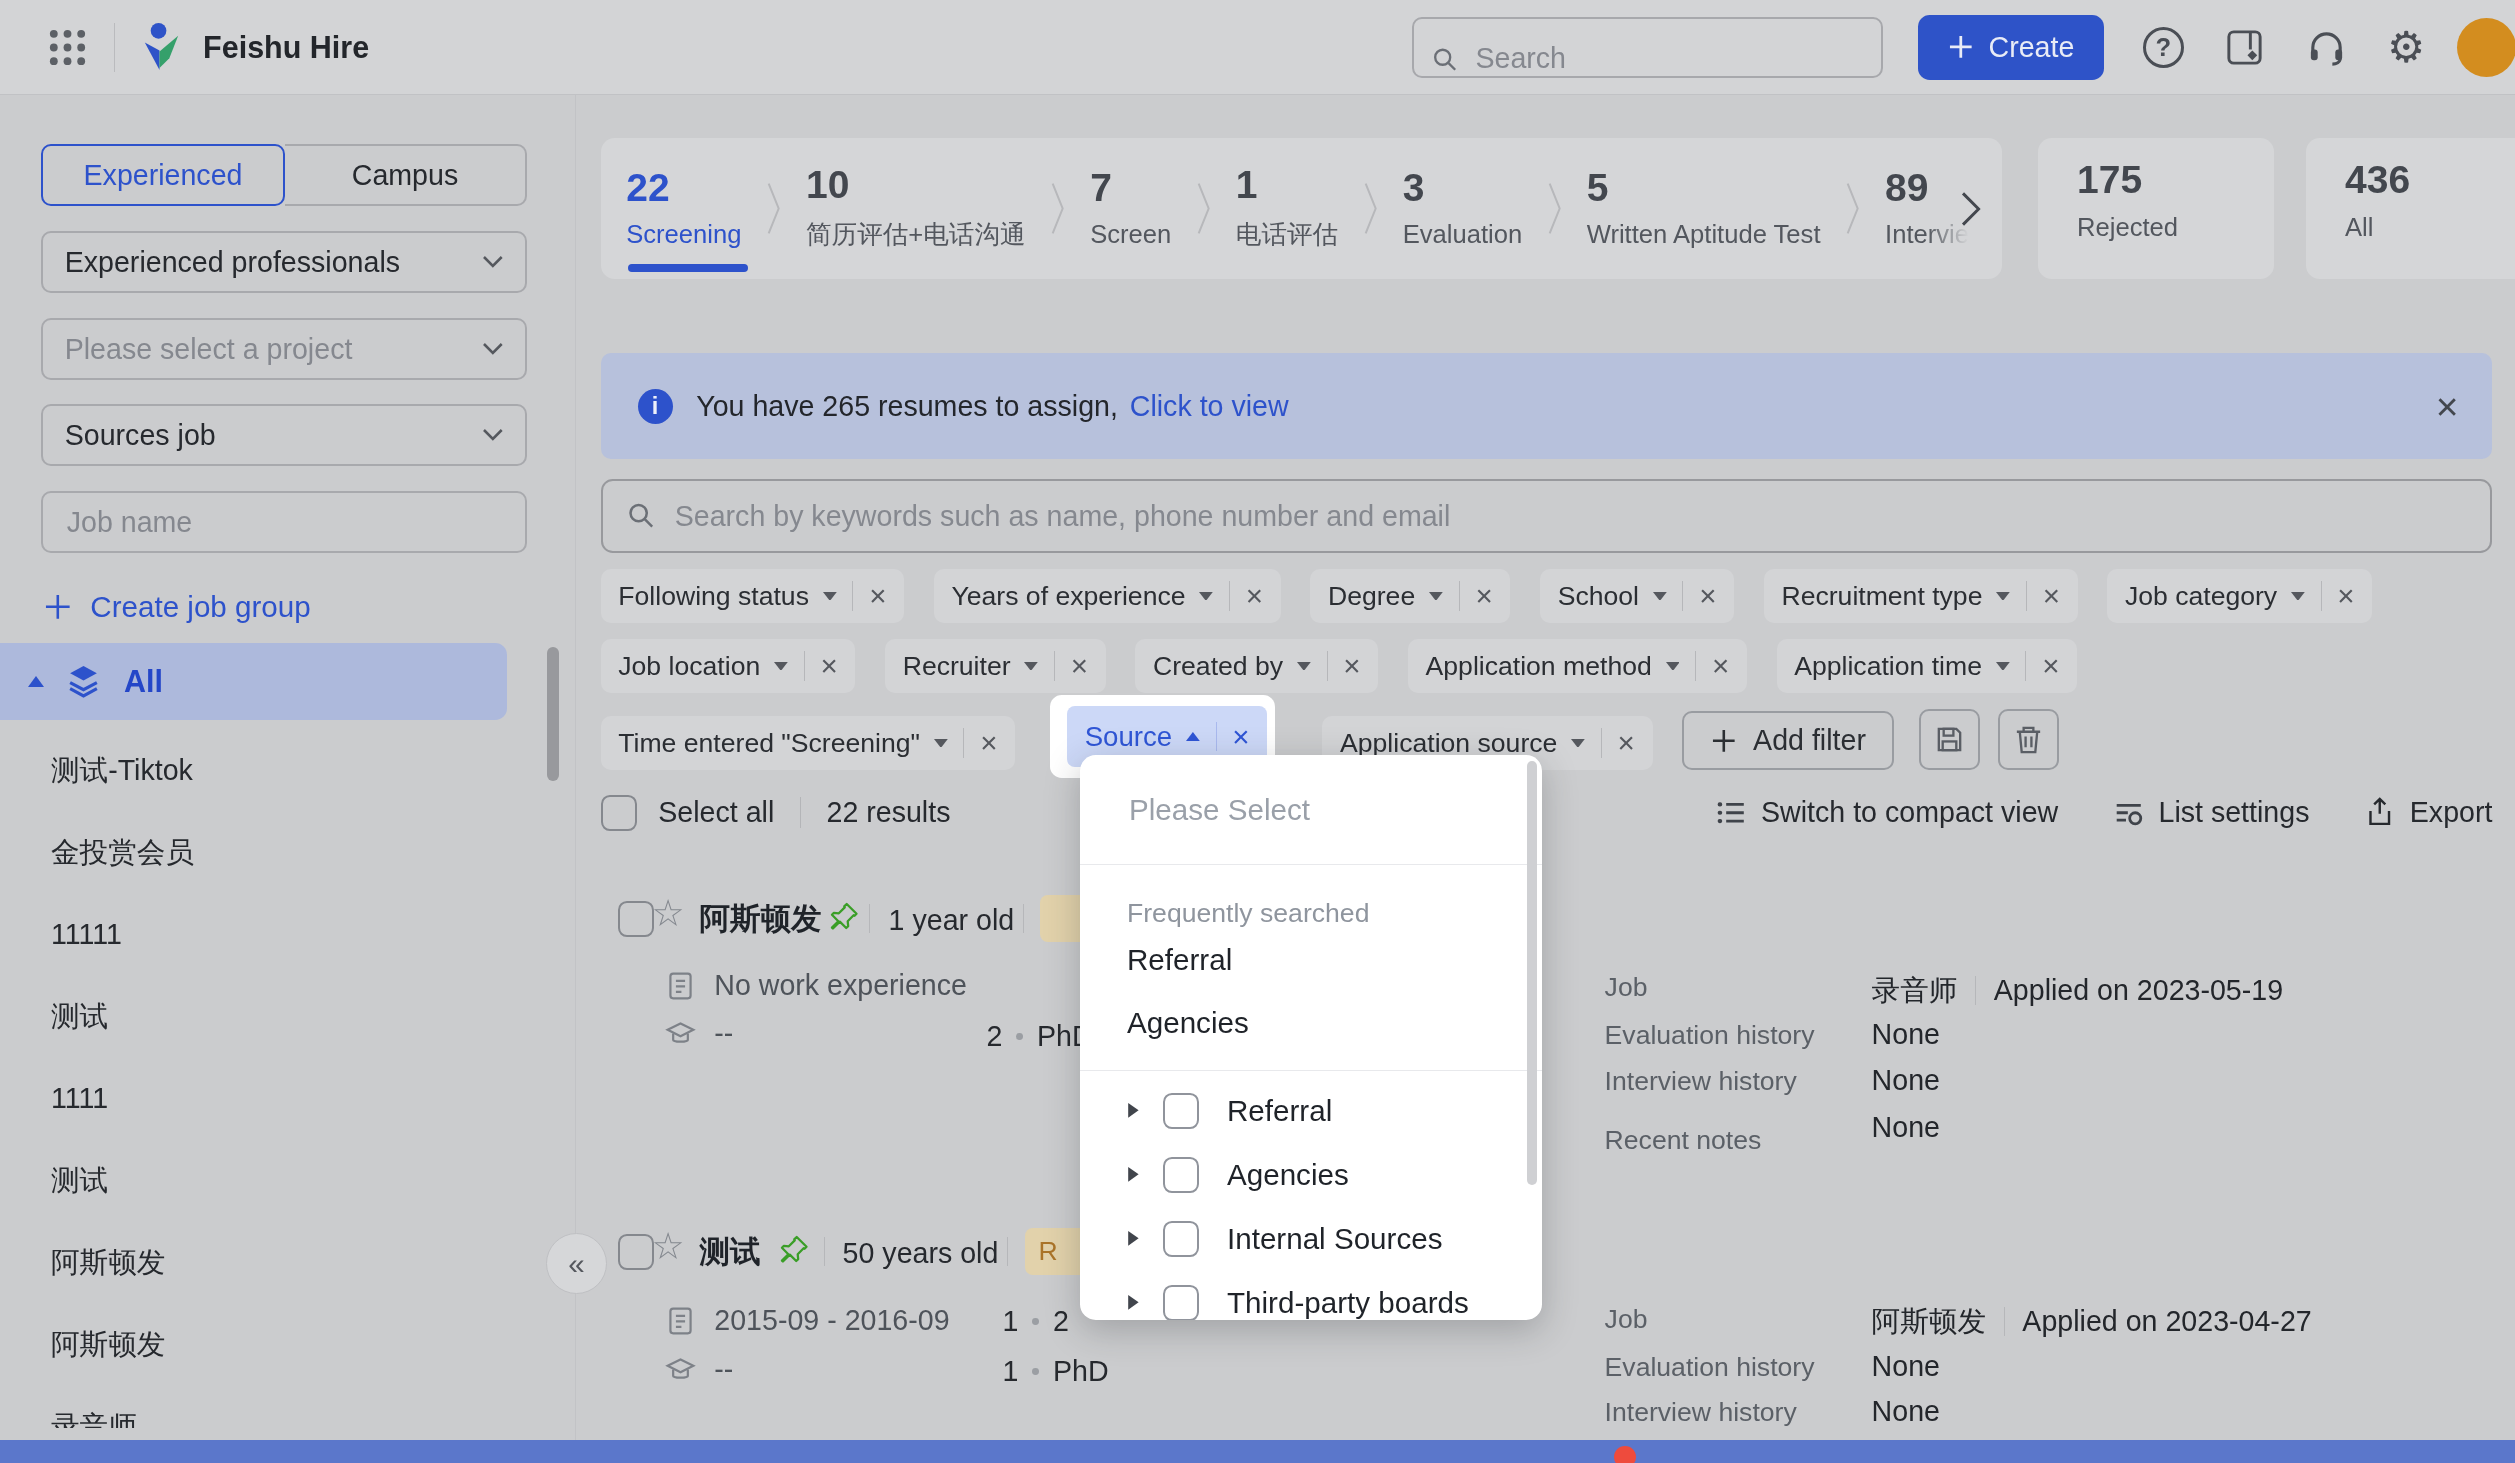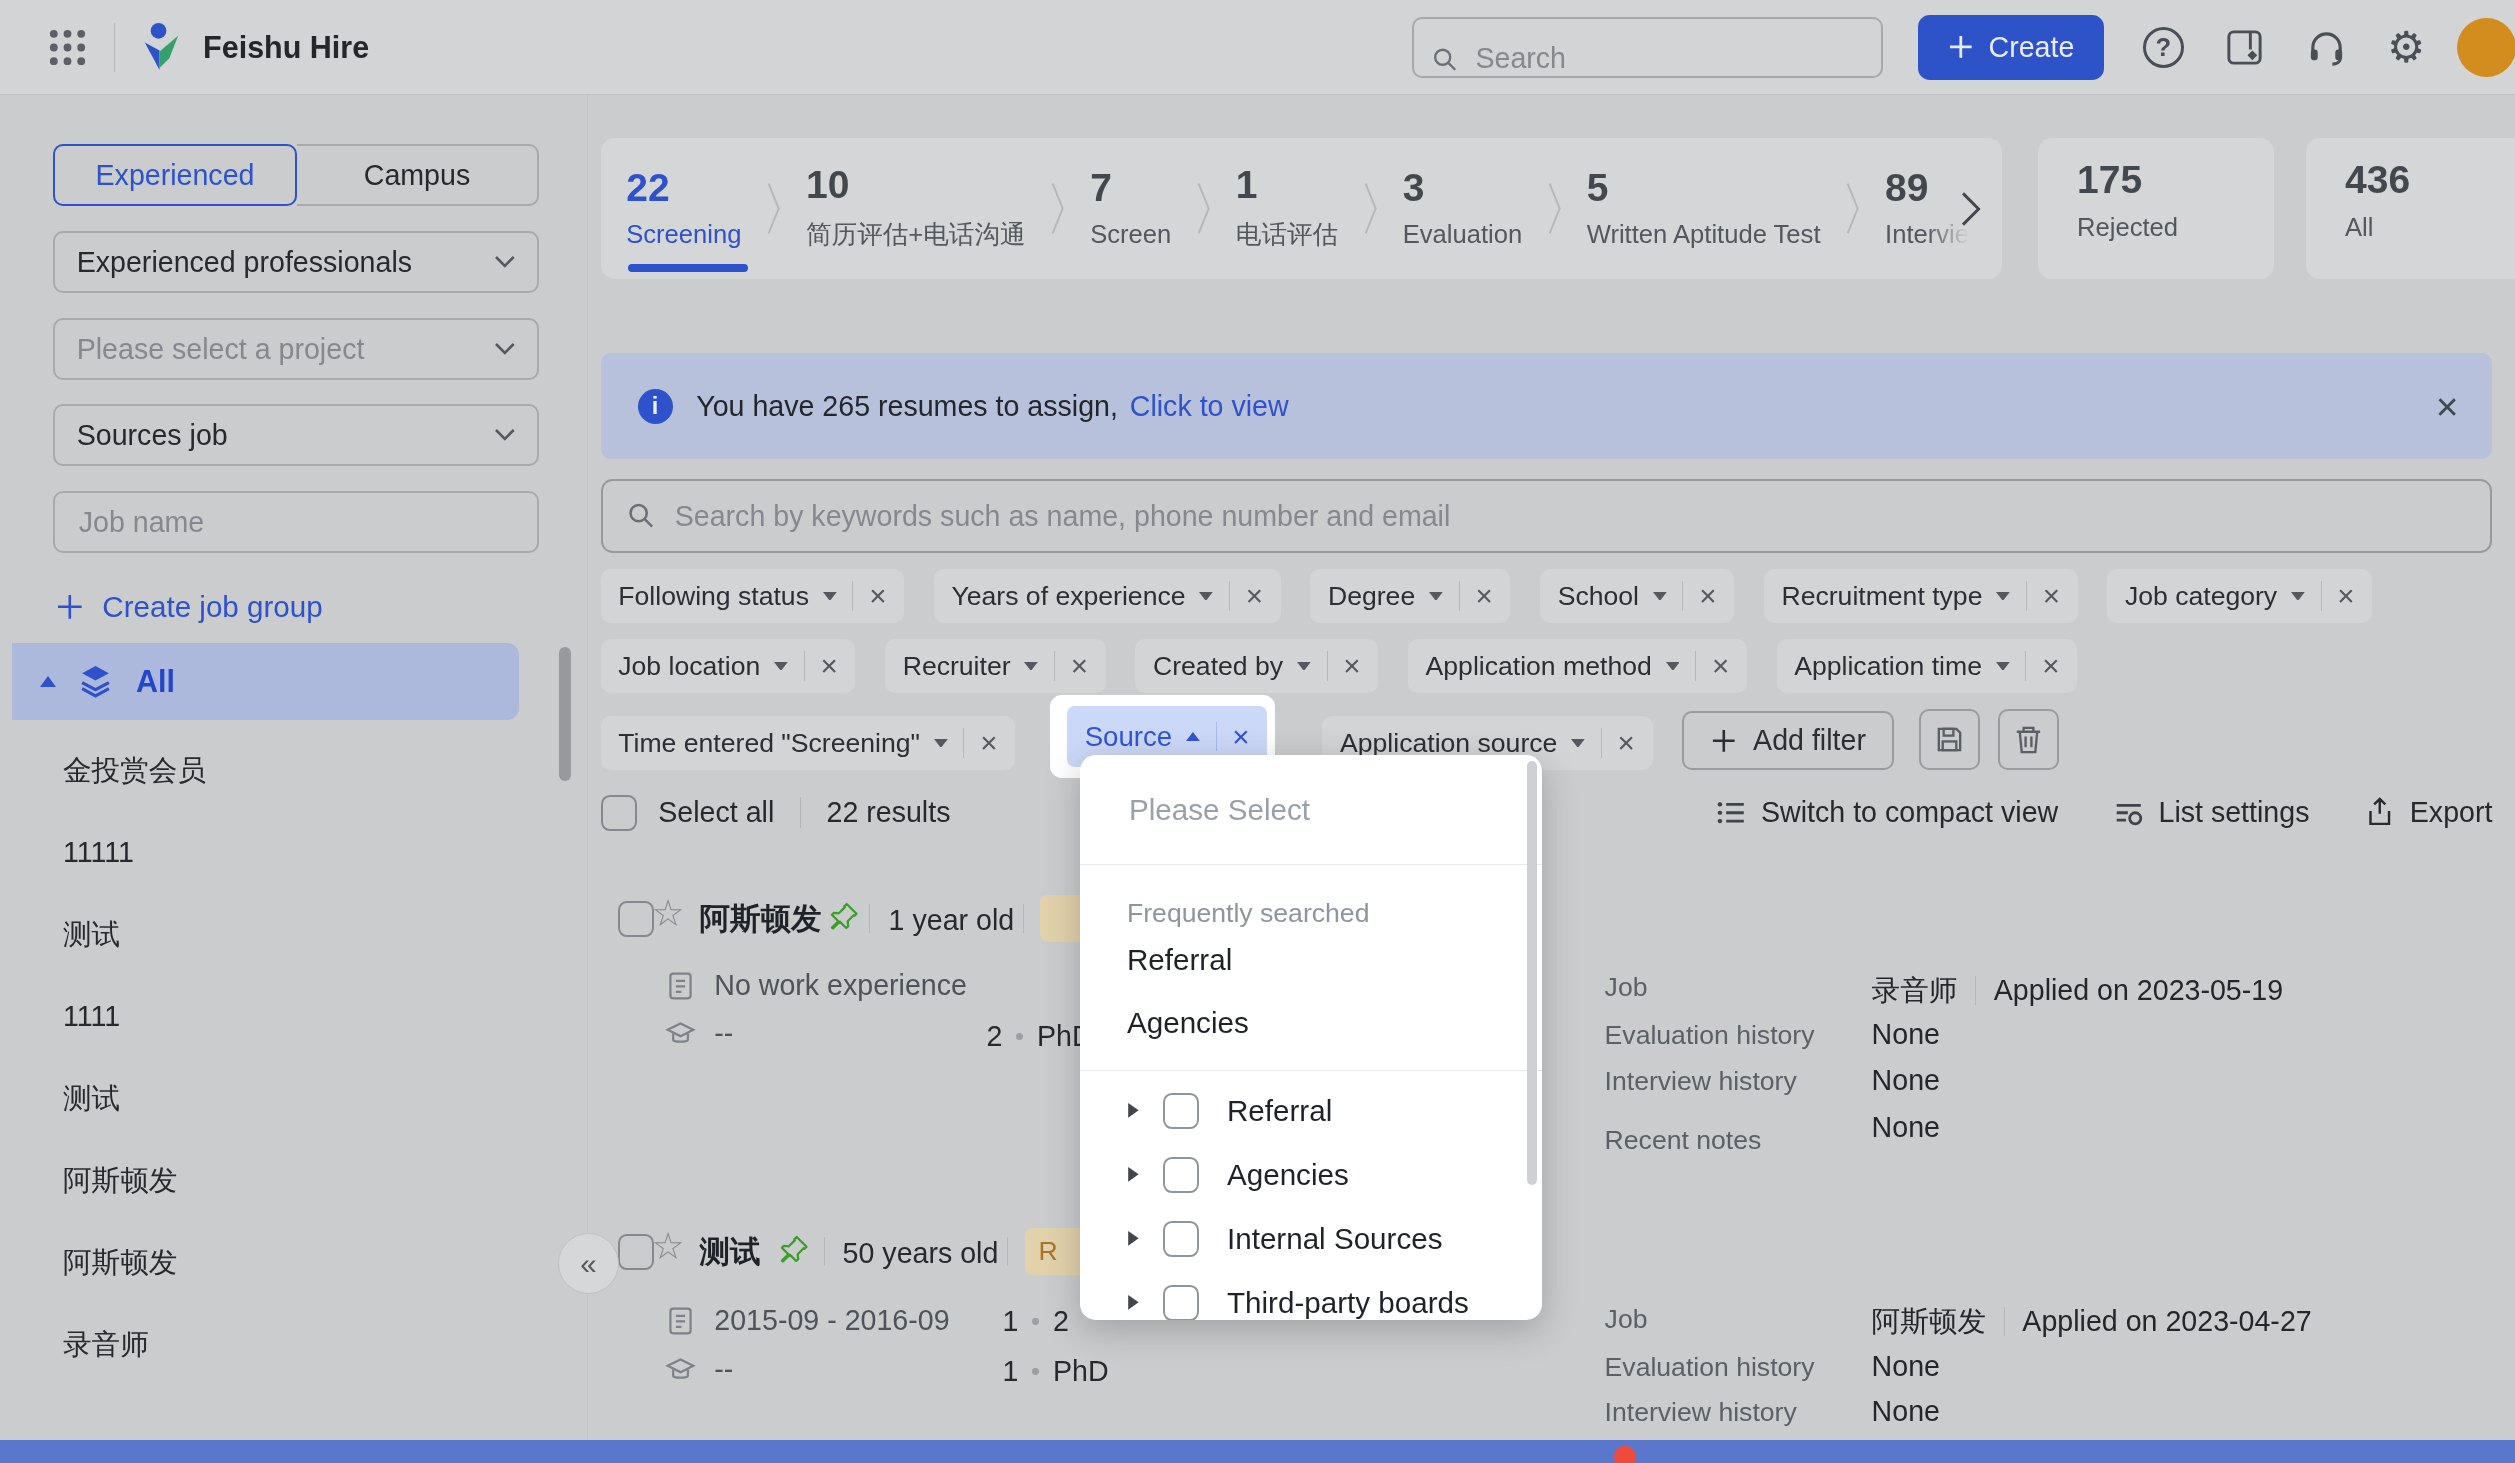--- a/index.html
+++ b/index.html
@@ -28,21 +28,21 @@
   .tb-search input{font-size:28.6px;}
   .tb-create{margin-left:35px;height:65px;padding:0 29.6px;background:#2e53c8;border-radius:11.8px;color:#e9ecf6;
     font-size:28.6px;display:flex;align-items:center;gap:13.8px;cursor:pointer;white-space:nowrap;}
   .tb-ic{margin-left:39px;cursor:pointer;}
   .help-circle{width:41px;height:41px;border:3px solid #4a4e55;border-radius:50%;color:#4a4e55;font-size:25.6px;
     font-weight:700;display:flex;align-items:center;justify-content:center;}
   .gear{font-size:43px;color:#4a4e55;line-height:1;font-family:"DejaVu Sans",sans-serif;}
   .tb-avatar{margin-left:31.5px;width:59px;height:59px;border-radius:50%;background:#d38d1f;flex:none;}
 
   
-  .sidebar{position:absolute;left:12px;top:95px;bottom:0;width:576px;border-right:1px solid #c2c3c6;background:#cbccce;}
+  .sidebar{position:absolute;left:0;top:95px;bottom:0;width:576px;border-right:1px solid #c2c3c6;background:#cbccce;}
   .sb-tabs{position:absolute;left:41px;top:49px;width:486px;height:62px;display:flex;}
   .sb-tab{flex:1;display:flex;align-items:center;justify-content:center;font-size:28.6px;cursor:pointer;}
   .sb-tab.on{color:#2d52cb;border:2px solid #2d52cb;border-radius:9.9px;z-index:1;}
   .sb-tab.off{color:#26292e;border:2px solid #a8a9ad;border-left:none;border-radius:0 9.9px 9.9px 0;}
   .sb-select{position:absolute;left:41px;width:486px;height:62px;border:2px solid #a8a9ad;border-radius:9.9px;
     display:flex;align-items:center;justify-content:space-between;font-size:28.6px;padding:0 21.7px;cursor:pointer;}
   .sb-select .ph{color:#85888f;}
   .sb-input{position:absolute;left:41px;width:486px;height:62px;border:2px solid #a8a9ad;border-radius:9.9px;
     display:flex;align-items:center;padding:0 21.7px;}
   .sb-input input{font-size:28.6px;}
@@ -249,20 +249,21 @@
       <span style="margin-left:21.7px;">
         <svg width="37" height="37" viewBox="0 0 36 36">
             <path d="M18 3l13 7-13 7-13-7z" fill="#2d52cb"></path>
           <path d="M5 19l13 7 13-7" stroke="#2d52cb" stroke-width="3" fill="none"></path>
           <path d="M5 25l13 7 13-7" stroke="#2d52cb" stroke-width="3" fill="none"></path>
           </svg>
       </span>
       <span class="lbl">All</span>
     </div>
     <div class="sb-jobs">
+      <div class="sb-job">测试-Tiktok</div>
       <div class="sb-job">金投赏会员</div>
       <div class="sb-job">11111</div>
       <div class="sb-job">测试</div>
       <div class="sb-job">1111</div>
       <div class="sb-job">测试</div>
       <div class="sb-job">阿斯顿发</div>
       <div class="sb-job">阿斯顿发</div>
       <div class="sb-job">录音师</div>
     </div>
     <div class="sb-scroll"></div>

